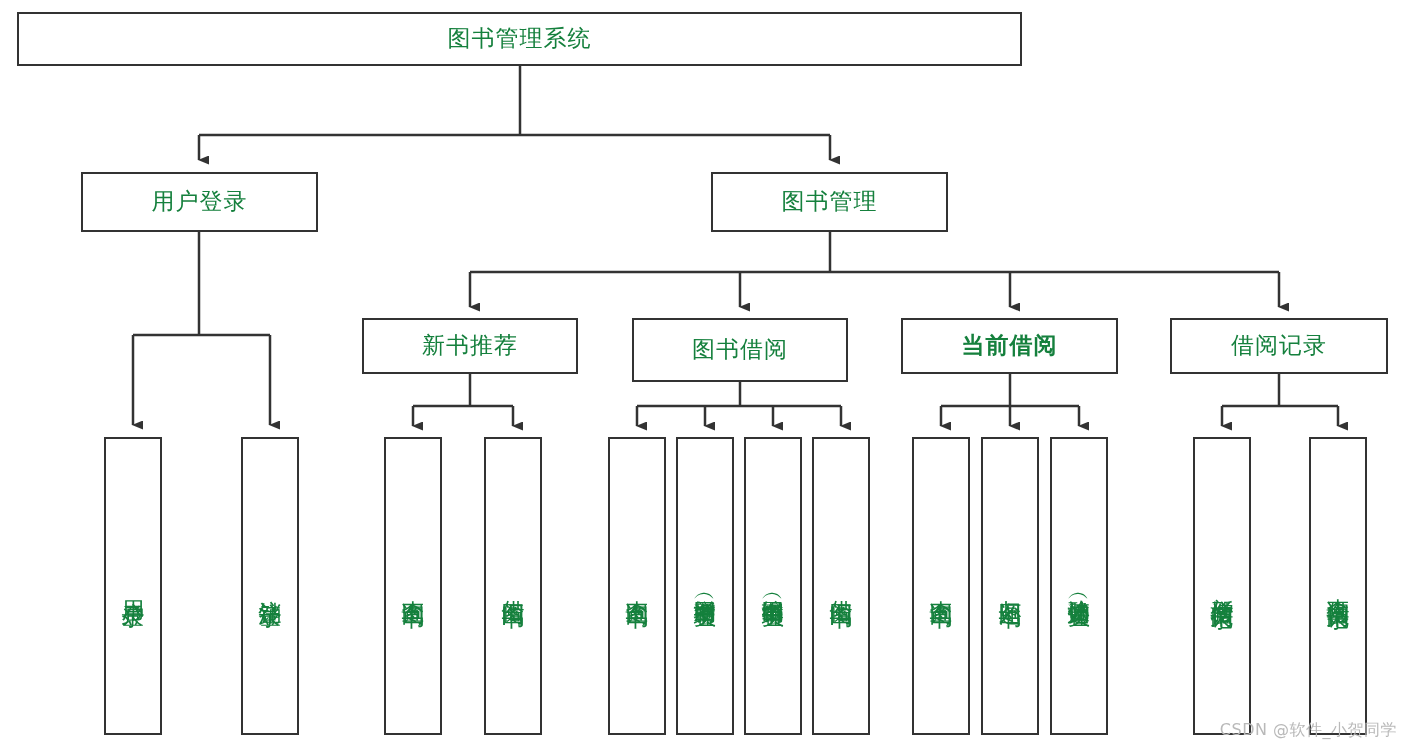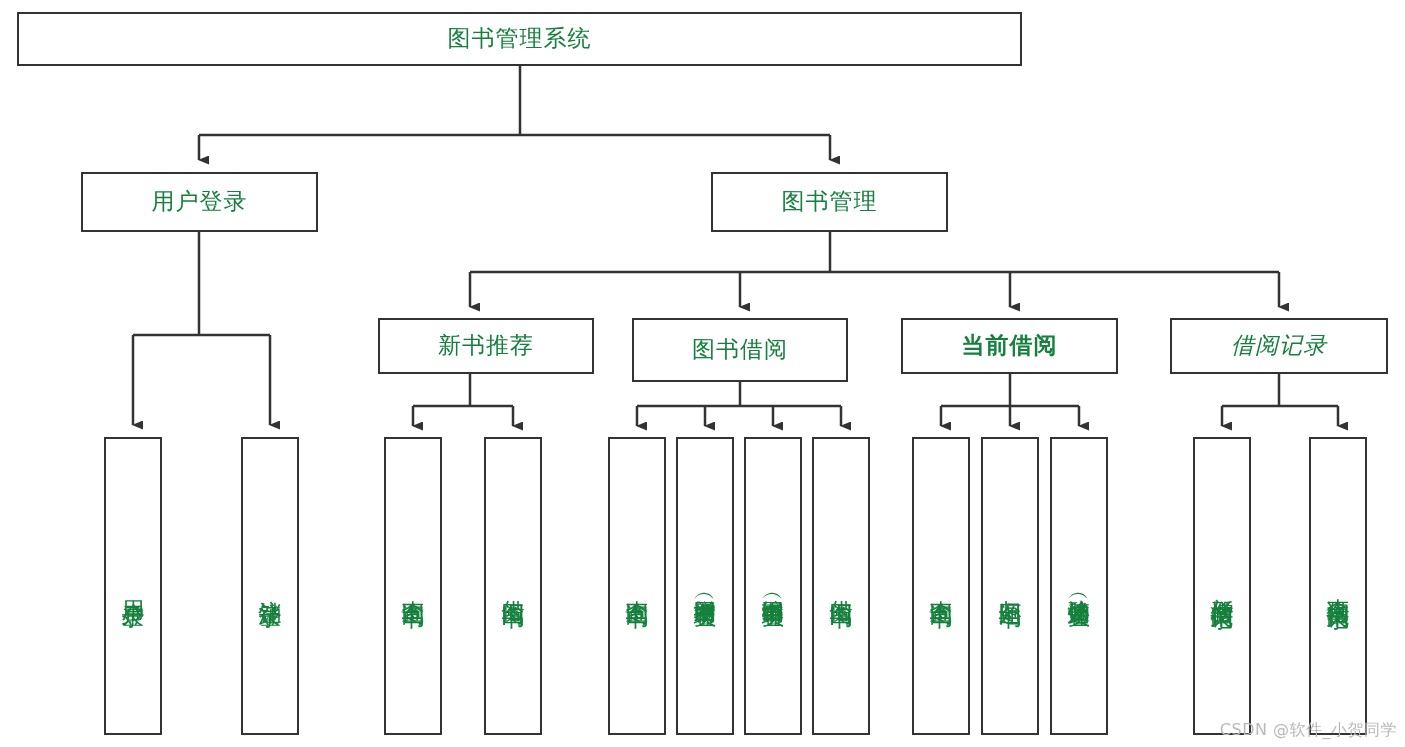--- a/index.html
+++ b/index.html
@@ -125,33 +125,33 @@
   </div>
 
   <div class="node node-h" style="left:81px; top:172px; width:237px; height:60px;">
     <span>用户登录</span>
   </div>
 
   <div class="node node-h" style="left:711px; top:172px; width:237px; height:60px;">
     <span>图书管理</span>
   </div>
 
-  <div class="node node-h" style="left:378px; top:318px; width:216px; height:56px;">
+  <div class="node node-h" style="left:362px; top:318px; width:216px; height:56px;">
     <span>新书推荐</span>
   </div>
 
   <div class="node node-h" style="left:632px; top:318px; width:216px; height:64px;justify-content:center;">
     <span>图书借阅</span>
   </div>
 
   <div class="node node-h" style="left:901px; top:318px; width:217px; height:56px;font-weight:bold;">
     <span>当前借阅</span>
   </div>
 
-  <div class="node node-h" style="left:1170px; top:318px; width:218px; height:56px;font-style:italic;">
+  <div class="node node-h" style="left:1170px; top:318px; width:218px; height:56px;">
     <span>借阅记录</span>
   </div>
 
   <div class="node node-v" style="left:104px; top:437px; width:58px; height:298px;">
     <span>用户登录</span>
   </div>
 
   <div class="node node-v" style="left:241px; top:437px; width:58px; height:298px;">
     <span>注销登录</span>
   </div>

